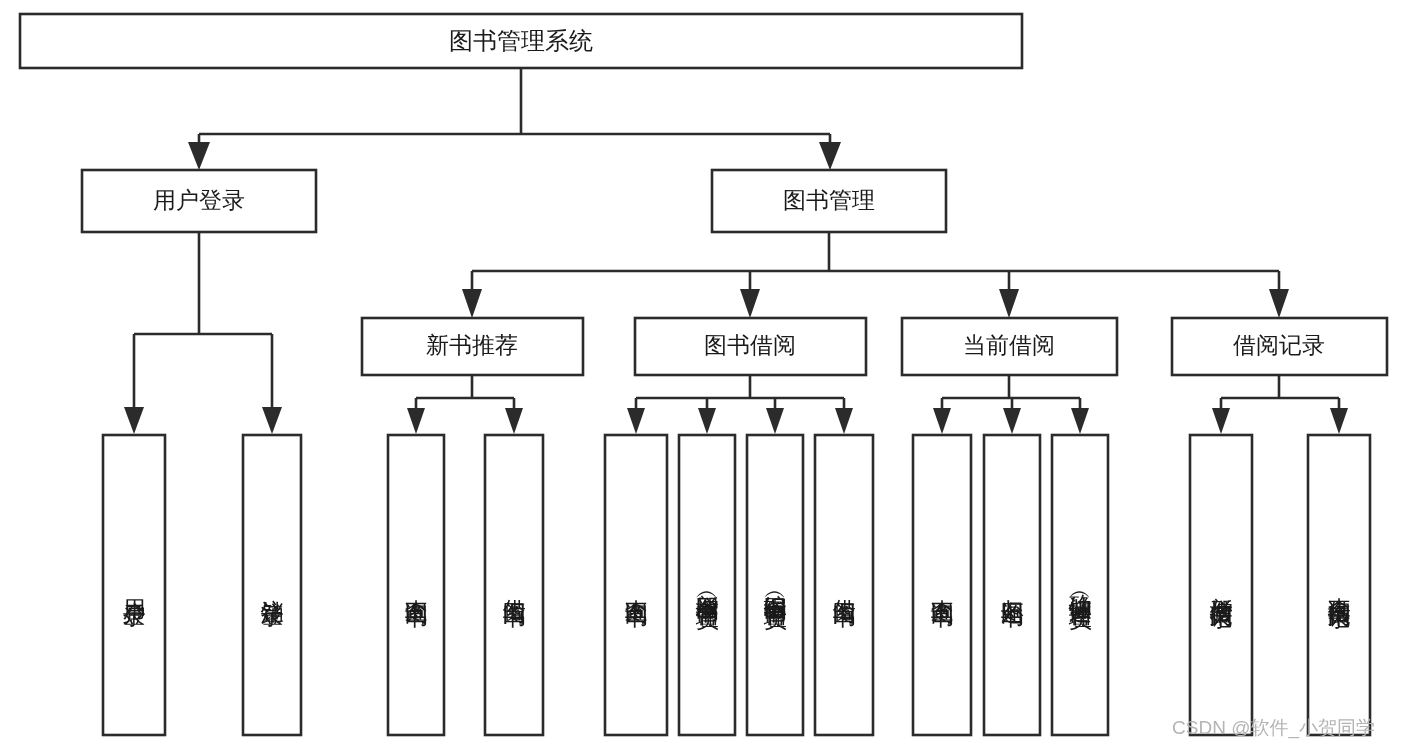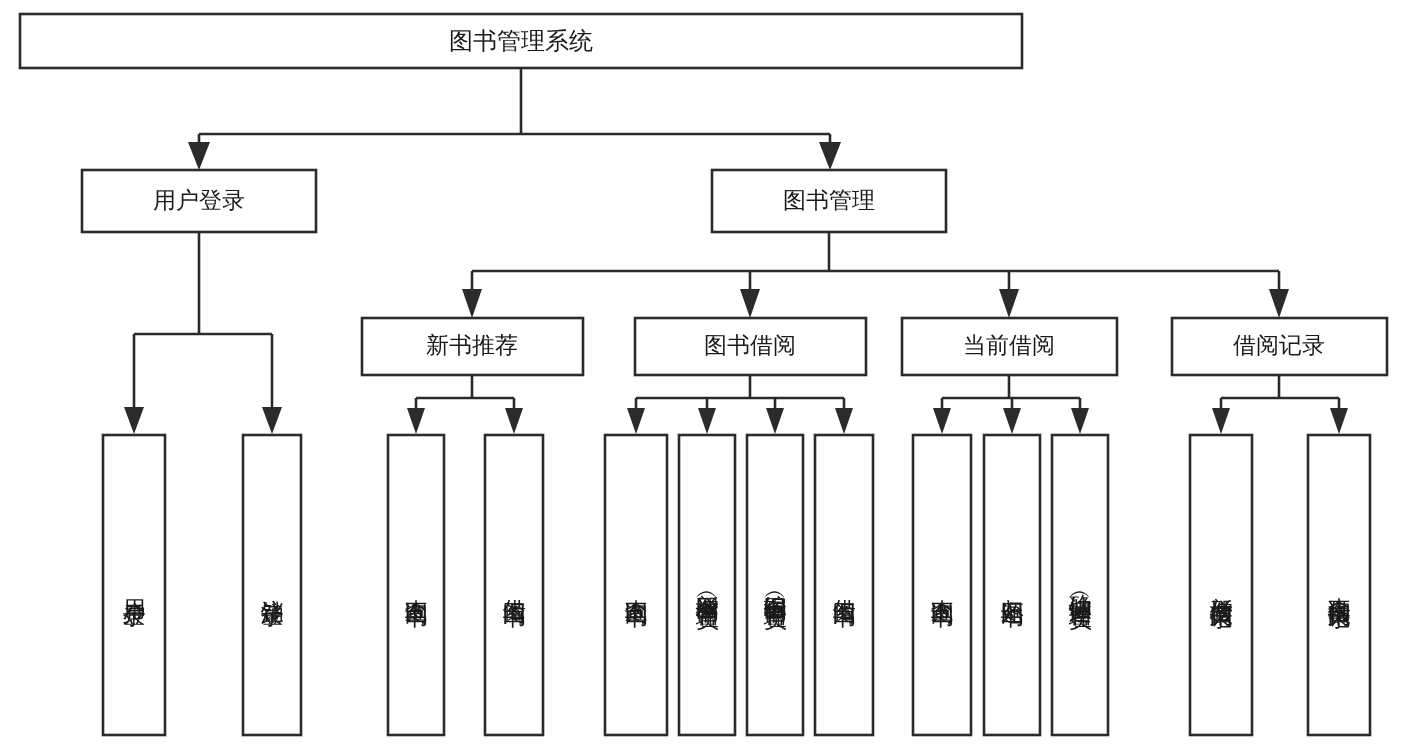--- a/index.html
+++ b/index.html
@@ -225,14 +225,15 @@
       <div class="vlabel" style="left: 679px; top: 435px; width: 56px; height: 300px;">新增图书（管理员）</div>
       <div class="vlabel" style="left: 747px; top: 435px; width: 56px; height: 300px;">编辑图书（管理员）</div>
       <div class="vlabel" style="left: 815px; top: 435px; width: 58px; height: 300px;">借阅图书</div>
       <div class="vlabel" style="left: 913px; top: 435px; width: 58px; height: 300px;">查询图书</div>
       <div class="vlabel" style="left: 984px; top: 435px; width: 56px; height: 300px;">归还图书</div>
       <div class="vlabel" style="left: 1052px; top: 435px; width: 56px; height: 300px;">确认归还（管理员）</div>
       <div class="vlabel" style="left: 1190px; top: 435px; width: 62px; height: 300px;">新增借阅记录</div>
       <div class="vlabel" style="left: 1308px; top: 435px; width: 62px; height: 300px;">查询借阅记录</div>
     </div>
 
+  <div class="watermark">CSDN @软件_小贺同学</div>
 
 </div>
 
 </body></html>

